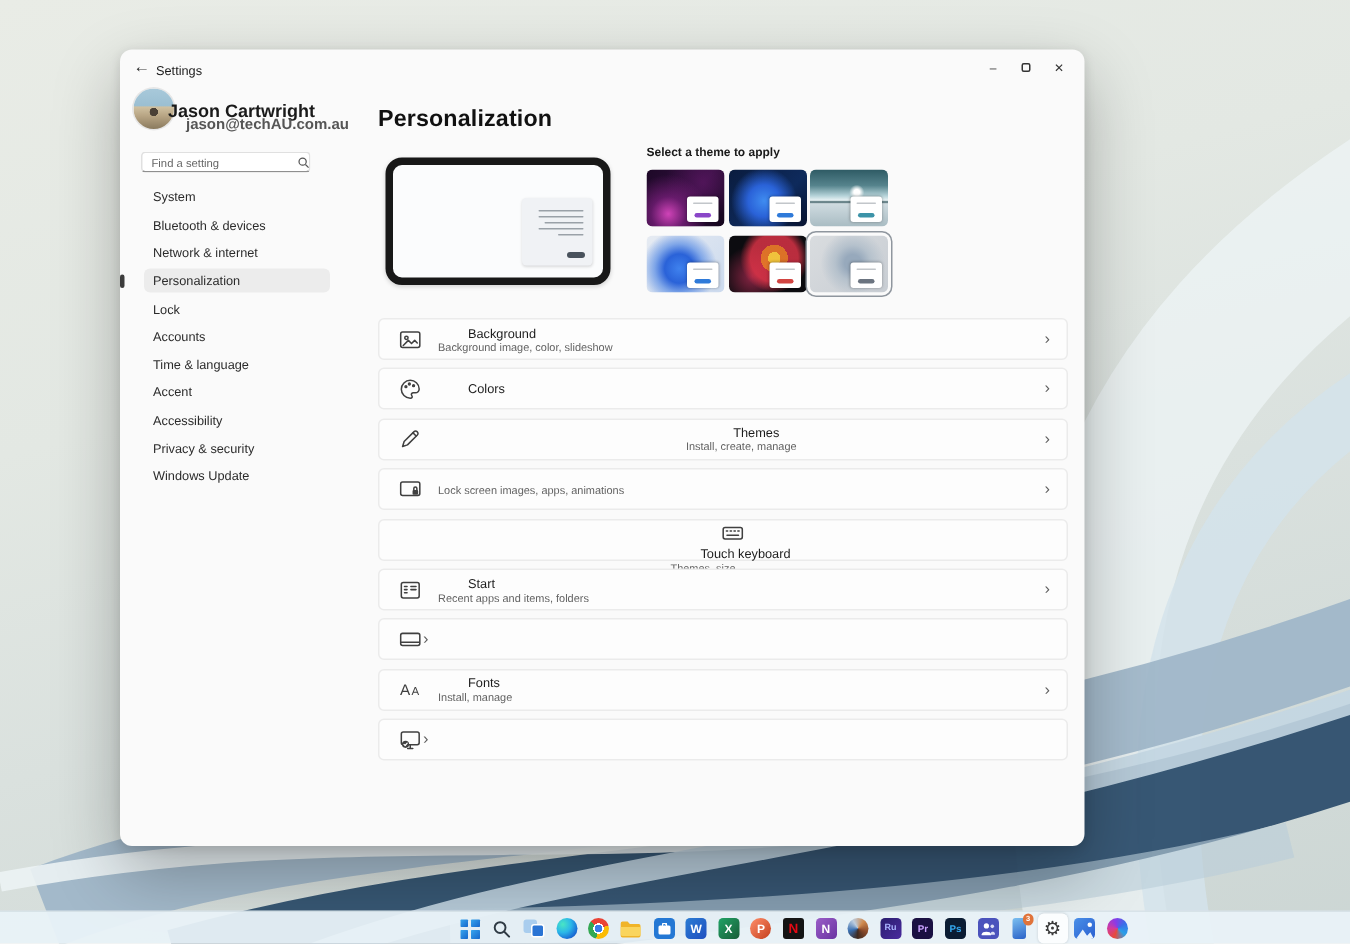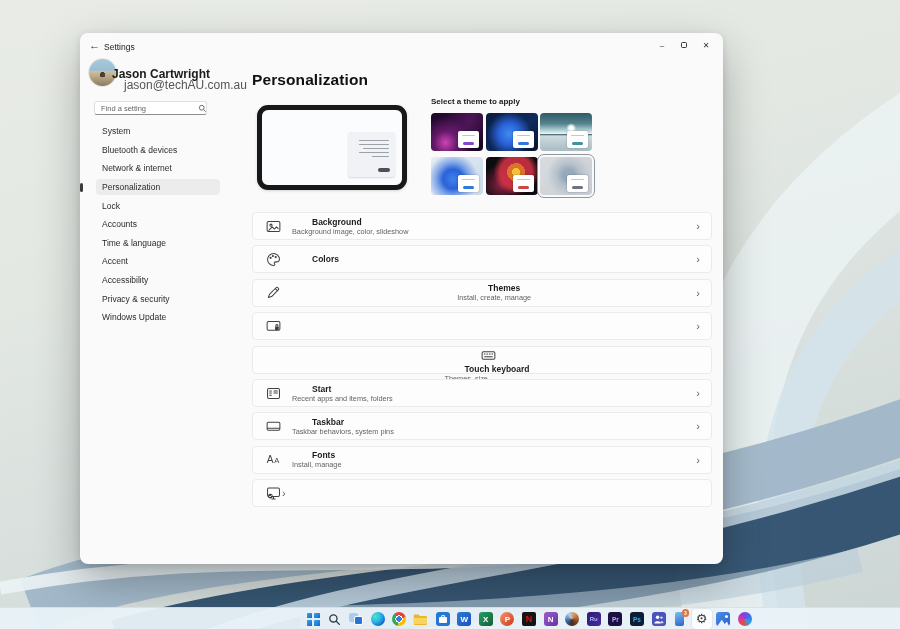--- a/index.html
+++ b/index.html
@@ -21,21 +21,21 @@
   .wc { width:22px; height:16px; display:flex; align-items:center; justify-content:center; font-size:8px; color:#333; }
   .wc .max-box { width:6.5px; height:6.5px; border:1px solid #333; border-radius:1.5px; display:block; }
 
   
   .avatar { position:absolute; left:9px; top:26px; width:27px; height:27px; border-radius:50%;
     background:
       radial-gradient(circle at 50% 58%, #4a4036 0 13%, rgba(0,0,0,0) 14%),
       linear-gradient(180deg,#a8c9da 0%,#9bbfd2 42%,#cfc0a0 46%,#b7a483 68%,#8a7a5e 100%);
     box-shadow:0 0 0 1px rgba(0,0,0,.08); }
   .user-name { position:absolute; left:32px; top:34px; font-size:12px; font-weight:700; color:#1a1a1a; }
-  .user-email { position:absolute; left:44px; top:45px; font-size:12px; color:#555; }
+  .user-email { position:absolute; left:44px; top:45px; font-size:10px; color:#555;font-weight:bold; }
 
   
   .searchbox { position:absolute; left:14px; top:68px; width:113px; height:14px; background:#fff;
     border:1px solid #e0e0e0; border-bottom-color:#8f8f8f; border-radius:3px; display:flex; align-items:center; }
   .searchbox input { flex:1; border:none; outline:none; background:transparent; font-size:7.5px; color:#333;
     padding-left:6px; font-family:inherit; }
   .searchbox input::placeholder { color:#666; }
   .search-glyph { width:12px; display:flex; align-items:center; justify-content:center; }
 
   
@@ -87,21 +87,21 @@
   .tt-5 { background:
       radial-gradient(circle at 55% 48%, #97a9bc 0 16%, #b5c1cc 34%, rgba(214,218,222,0) 62%),
       linear-gradient(135deg,#d9dcdf,#c8cdd3); }
 
   
   .settings-list { position:absolute; left:172px; top:179px; width:460px; }
   .row-card { position:absolute; left:0; width:460px; height:28px; background:#fdfdfd;
     border:1px solid #ebebeb; border-radius:4px; display:flex; align-items:center; }
   .row-icon { width:17px; height:17px; margin-left:12px; flex:0 0 auto; display:flex; align-items:center; justify-content:center; }
   .row-text { margin-left:10px; flex:1; min-width:0; }
-  .row-title { font-size:8.5px; font-weight:700; color:#1c1c1c; line-height:10px;padding-left:20px; }
+  .row-title { font-size:8.5px; font-weight:400; color:#1c1c1c; line-height:10px;padding-left:20px; }
   .row-sub { font-size:7.3px; color:#636363; line-height:9px; }
   .row-chev { font-size:11px; color:#5f5f5f; margin-right:11px; line-height:10px; }
 
   
   #taskbar { position:absolute; left:0; bottom:0; width:900px; height:22px;
     background:rgba(233,242,248,.95); border-top:1px solid rgba(120,140,150,.15); }
   .tb-icons { position:absolute; left:305px; top:3px; display:flex; gap:5.6px; }
   .tb-ic { position:relative; width:16px; height:16px; flex:0 0 auto; }
   .tb-ic.active::before { content:""; position:absolute; inset:-2px; background:rgba(255,255,255,.8);
     border-radius:4px; box-shadow:0 0 2px rgba(0,0,0,.15); }
@@ -318,20 +318,21 @@
         </div>
         <div class="row-card" style="top: 100.2px;">
           <span class="row-icon">
             <svg width="17" height="17" viewBox="0 0 20 20">
               <rect x="2.5" y="4" width="15" height="10.5" rx="1.5" stroke="#404040" stroke-width="1.2" fill="none" stroke-linecap="round" stroke-linejoin="round"></rect>
               <path d="M12.8 10.2 v-1.2 a1.2 1.2 0 0 1 2.4 0 v1.2" stroke="#404040" stroke-width="1.2" fill="none" stroke-linecap="round" stroke-linejoin="round"></path>
               <rect x="11.8" y="10.2" width="4.4" height="3.8" rx="0.8" fill="#404040"></rect>
             </svg>
           </span>
           <div class="row-text">
+            <div class="row-sub">Lock screen images, apps, animations</div>
           </div>
           <span class="row-chev">›</span>
         </div>
         <div class="row-card" style="top: 133.6px; flex-direction: column;">
           <span class="row-icon">
             <svg width="17" height="17" viewBox="0 0 20 20">
               <rect x="2.5" y="5.5" width="15" height="9" rx="1.5" stroke="#404040" stroke-width="1.2" fill="none" stroke-linecap="round" stroke-linejoin="round"></rect>
               <path d="M5 8.3 h1 M8 8.3 h1 M11 8.3 h1 M14 8.3 h1 M5.5 11.5 h9" stroke="#404040" stroke-width="1.2" fill="none" stroke-linecap="round" stroke-linejoin="round"></path>
             </svg>
           </span>
@@ -354,24 +355,20 @@
           </div>
           <span class="row-chev">›</span>
         </div>
         <div class="row-card" style="top: 200.4px;">
           <span class="row-icon">
             <svg width="17" height="17" viewBox="0 0 20 20">
               <rect x="2.5" y="5" width="15" height="9.5" rx="1.5" stroke="#404040" stroke-width="1.2" fill="none" stroke-linecap="round" stroke-linejoin="round"></rect>
               <path d="M3 12 h14" stroke="#404040" stroke-width="1.2" fill="none" stroke-linecap="round" stroke-linejoin="round"></path>
             </svg>
           </span>
-          <div class="row-text">
-            <div class="row-title">Taskbar</div>
-            <div class="row-sub">Taskbar behaviors, system pins</div>
-          </div>
           <span class="row-chev">›</span>
         </div>
         <div class="row-card" style="top: 233.8px;">
           <span class="row-icon">
             <svg width="17" height="17" viewBox="0 0 20 20">
               <text x="2" y="14.5" font-size="12" fill="#404040" font-family="Liberation Sans,sans-serif">A</text>
               <text x="11" y="14.5" font-size="9" fill="#404040" font-family="Liberation Sans,sans-serif">A</text>
             </svg>
           </span>
           <div class="row-text">

